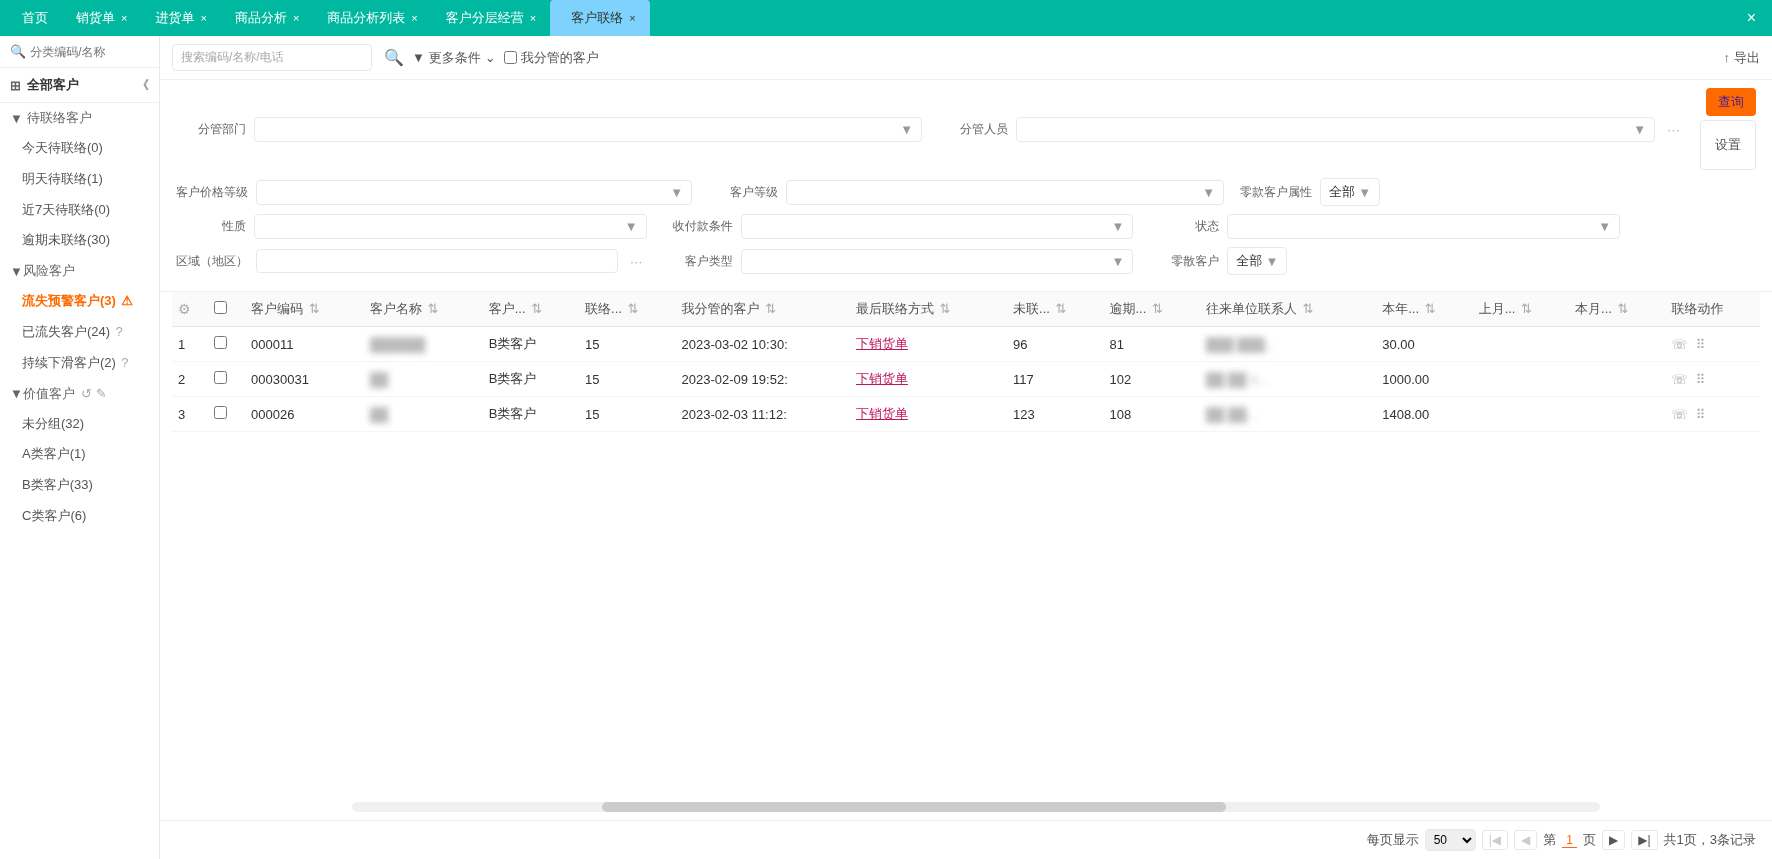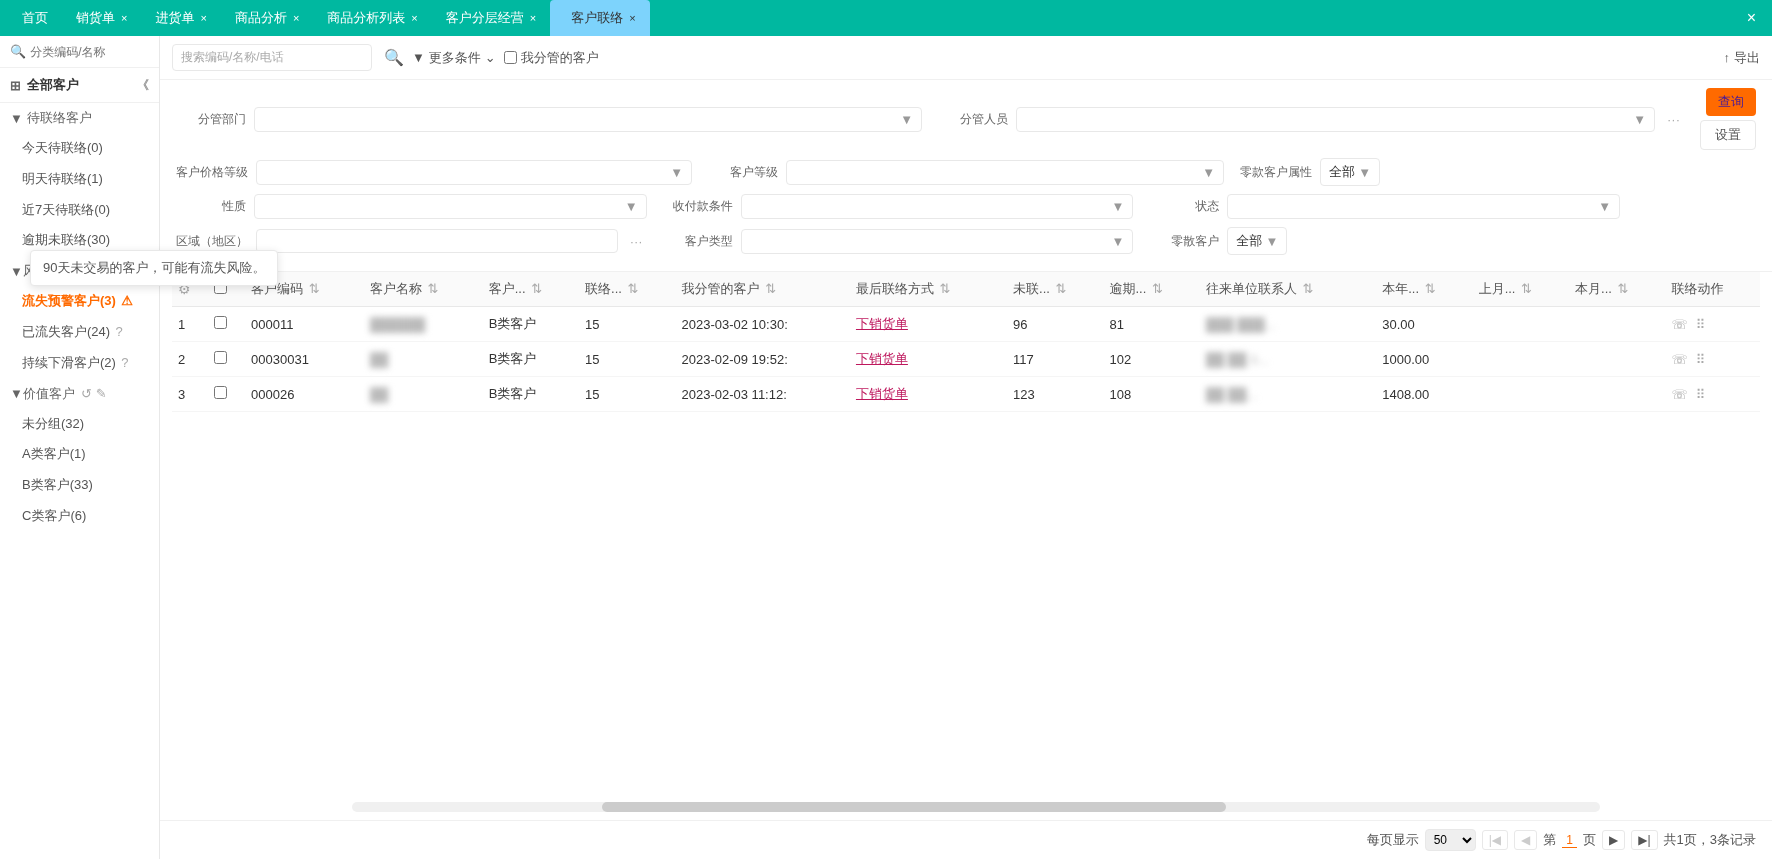--- a/index.html
+++ b/index.html
@@ -240,21 +240,21 @@
       border-radius: 4px;
       padding: 5px 12px;
       font-size: 13px;
       cursor: pointer;
     }
     .settings-btn {
       background: #fff;
       color: #555;
       border: 1px solid #e8e8e8;
       border-radius: 4px;
-      padding: 5px 14px;
+      padding: 15px 14px;
       font-size: 13px;
       cursor: pointer;
     }
 
     
     .table-area {
       flex: 1;
       overflow: auto;
       padding: 0 12px;
     }
@@ -416,23 +416,20 @@
     </div>
     <div class="sidebar-item">
       <span>逾期未联络(30)</span>
     </div>
 
     <div class="sidebar-group-title2">
       <span class="arrow">▼</span>
       <span>风险客户</span>
     </div>
 
-    <div class="tooltip-box">
-      <span>90天未交易的客户，可能有流失风险。</span>
-    </div>
 
     <div class="sidebar-item active">
       <span>流失预警客户(3)</span>
       <span style="color:#ff6a00;margin-left:2px;">⚠</span>
     </div>
     <div class="sidebar-item">
       <span>已流失客户(24)</span>
       <span style="color:#aaa;margin-left:2px;">?</span>
     </div>
     <div class="sidebar-item">

